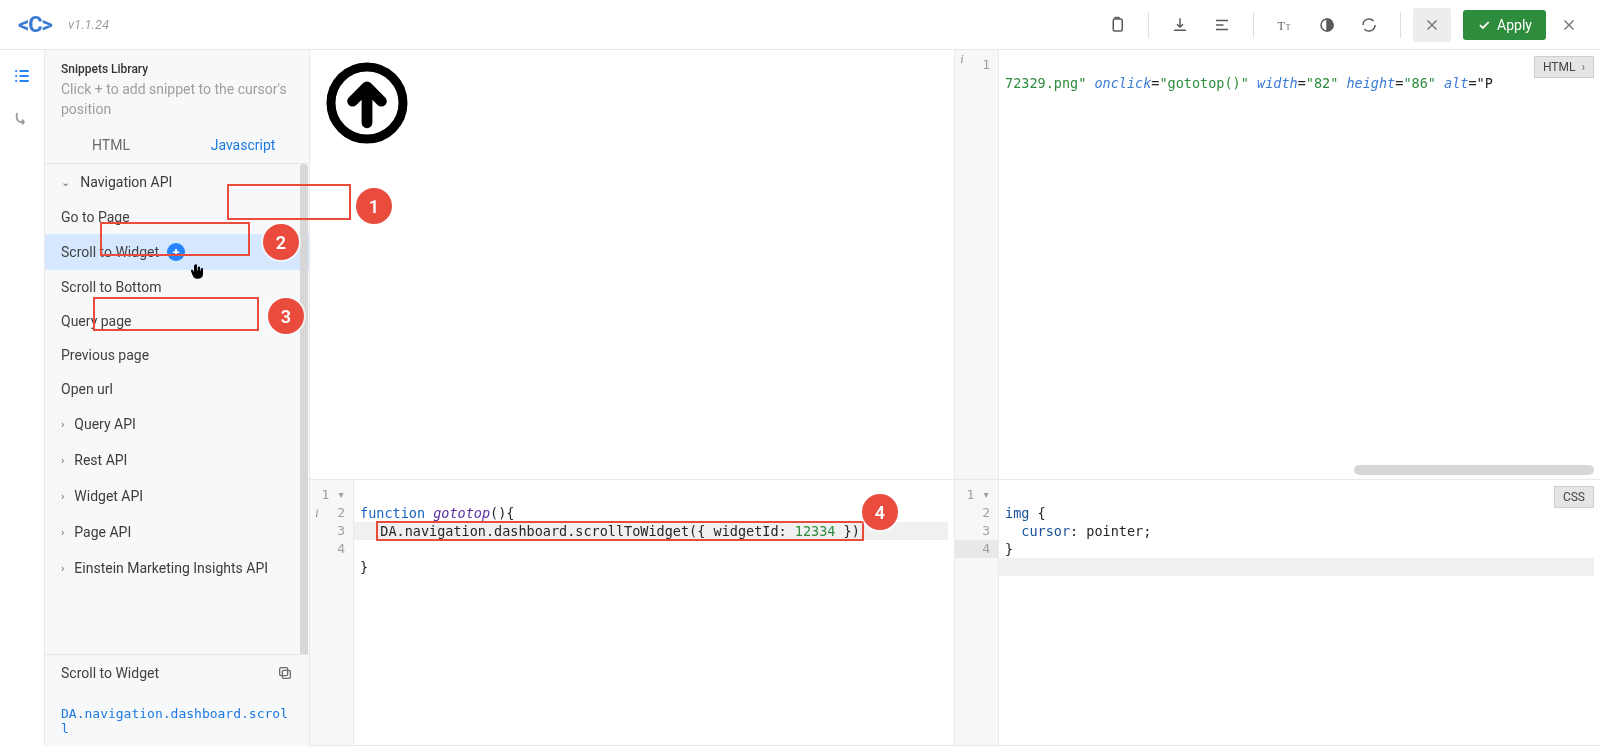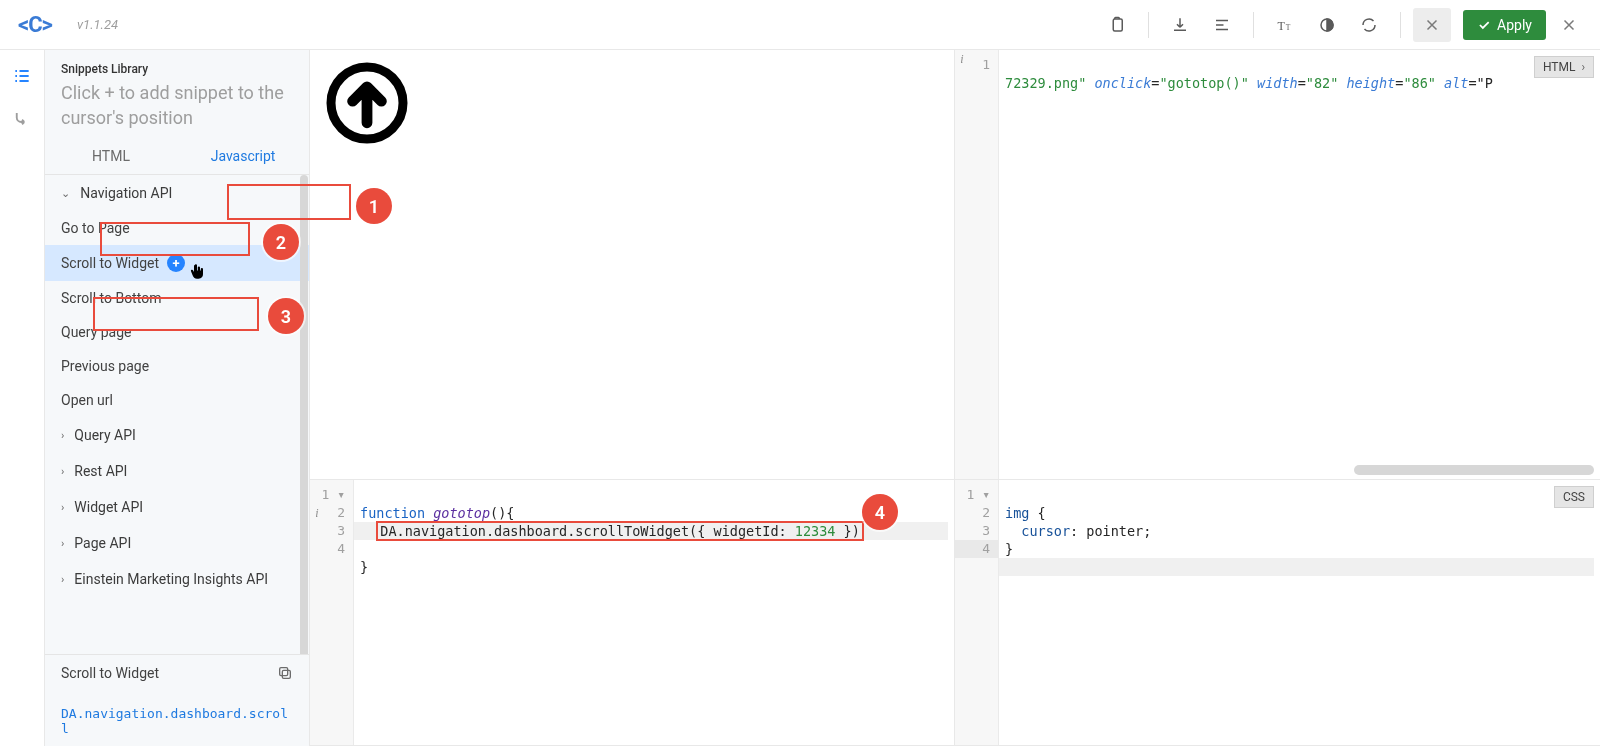--- a/index.html
+++ b/index.html
@@ -2,37 +2,37 @@
 <html><head>
 <meta charset="utf-8">
 <style>
   * { box-sizing: border-box; margin: 0; padding: 0; }
   html, body { width: 1600px; height: 746px; font-family: -apple-system, "Segoe UI", Roboto, "Helvetica Neue", Arial, sans-serif; background: #fff; color: #262626; overflow: hidden; }
 
   
   .header { height: 50px; display: flex; align-items: center; border-bottom: 1px solid #e8e8e8; padding: 0 12px; }
   .logo { font-weight: bold; font-size: 22px; color: #3a7bd5; padding: 0 6px; letter-spacing: -1px; }
   .app-title { font-size: 21px; font-weight: 500; color: #3c3c3c; margin-left: 10px; }
-  .app-version { font-size: 13px; font-style: italic; color: #9e9e9e; margin-left: 19px; }
+  .app-version { font-size: 13px; font-style: italic; color: #9e9e9e; margin-left: 10px; }
   .header-right { margin-left: auto; display: flex; align-items: center; gap: 4px; }
   .hbtn { width: 38px; height: 34px; display: flex; align-items: center; justify-content: center; color: #5a5a5a; cursor: pointer; border-radius: 3px; }
   .hbtn svg { width: 18px; height: 18px; }
   .divider-v { width: 1px; height: 26px; background: #e0e0e0; margin: 0 8px; }
   .close-btn { background: #ededed; }
   .apply-btn { background: #2e8c3d; color: #fff; height: 30px; padding: 0 14px; display: flex; align-items: center; border-radius: 3px; font-size: 14px; cursor: pointer; gap: 6px; margin-left: 8px; }
 
   
   .main { display: flex; height: calc(100% - 50px); }
   .rail { width: 45px; border-right: 1px solid #e8e8e8; background: #fff; display:flex; flex-direction:column; align-items:center; padding-top:16px; gap:18px; }
   .rail-icon { color: #2684ff; font-size: 20px; cursor:pointer; }
   .rail-icon.gray { color: #9e9e9e; }
 
   .sidebar { width: 265px; background: #f6f8fa; border-right: 1px solid #e8e8e8; display:flex; flex-direction:column; }
   .sb-title { font-weight: 500; font-size: 12px; color: #333; padding: 12px 16px 4px; }
-  .sb-hint { font-size: 18px; color: #9e9e9e; padding: 0 16px 8px; line-height: 1.4; }
+  .sb-hint { font-size: 14px; color: #9e9e9e; padding: 0 16px 8px; line-height: 1.4; }
   .sb-tabs { display:flex; border-bottom: 1px solid #e5e5e5; }
   .sb-tab { flex:1; text-align:center; padding: 10px 0; font-size: 14px; color:#6b6b6b; cursor:pointer; }
   .sb-tab.active { color: #1f7ae0; }
   .sb-list { flex:1; overflow-y:auto; position:relative; }
   .sb-group { display:flex; align-items:center; gap:10px; padding: 10px 16px; font-size:14px; color:#3c3c3c; cursor:pointer; }
   .sb-group .chev { font-size: 11px; color:#6b6b6b; }
   .sb-item { padding: 9px 16px; font-size:14px; color:#424242; cursor:pointer; }
   .sb-item.selected { background:#d6e8ff; display:flex; align-items:center; gap:8px; }
   .add-badge { width:18px; height:18px; border-radius:50%; background:#2684ff; color:#fff; display:flex; align-items:center; justify-content:center; font-size:13px; font-weight:bold; }
   .sb-scrollbar { position:absolute; right:1px; top:0; width:8px; height:565px; background:#d7d7d7; border-radius:4px; }

